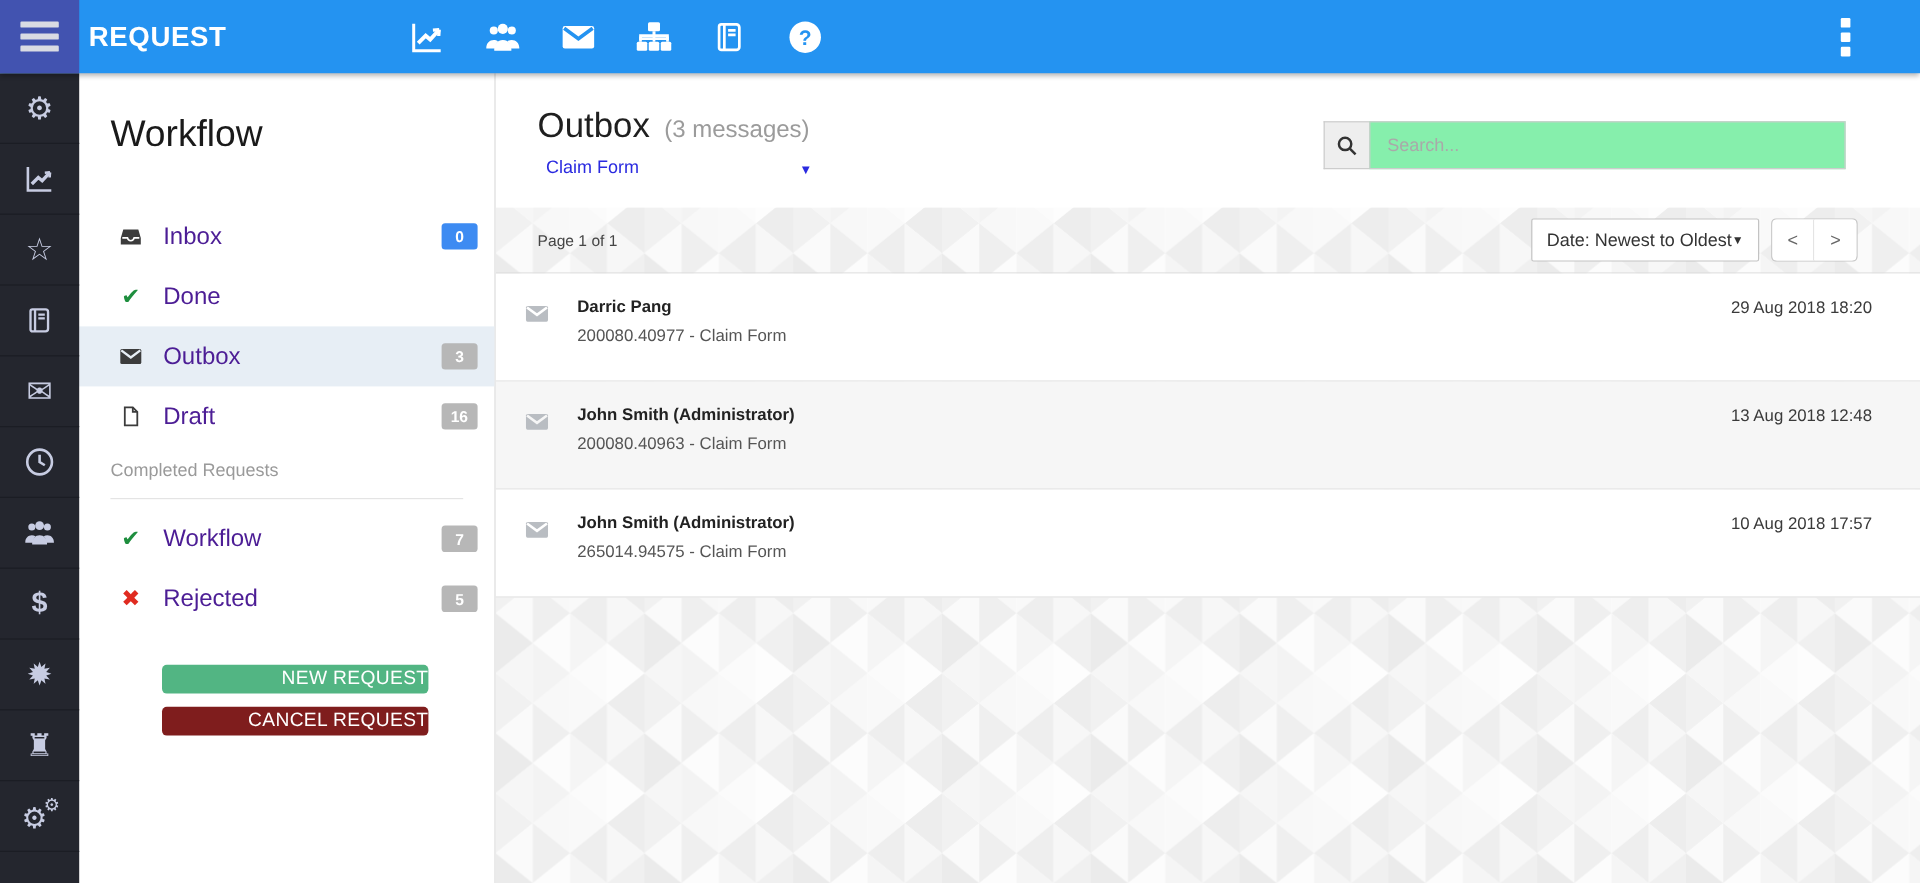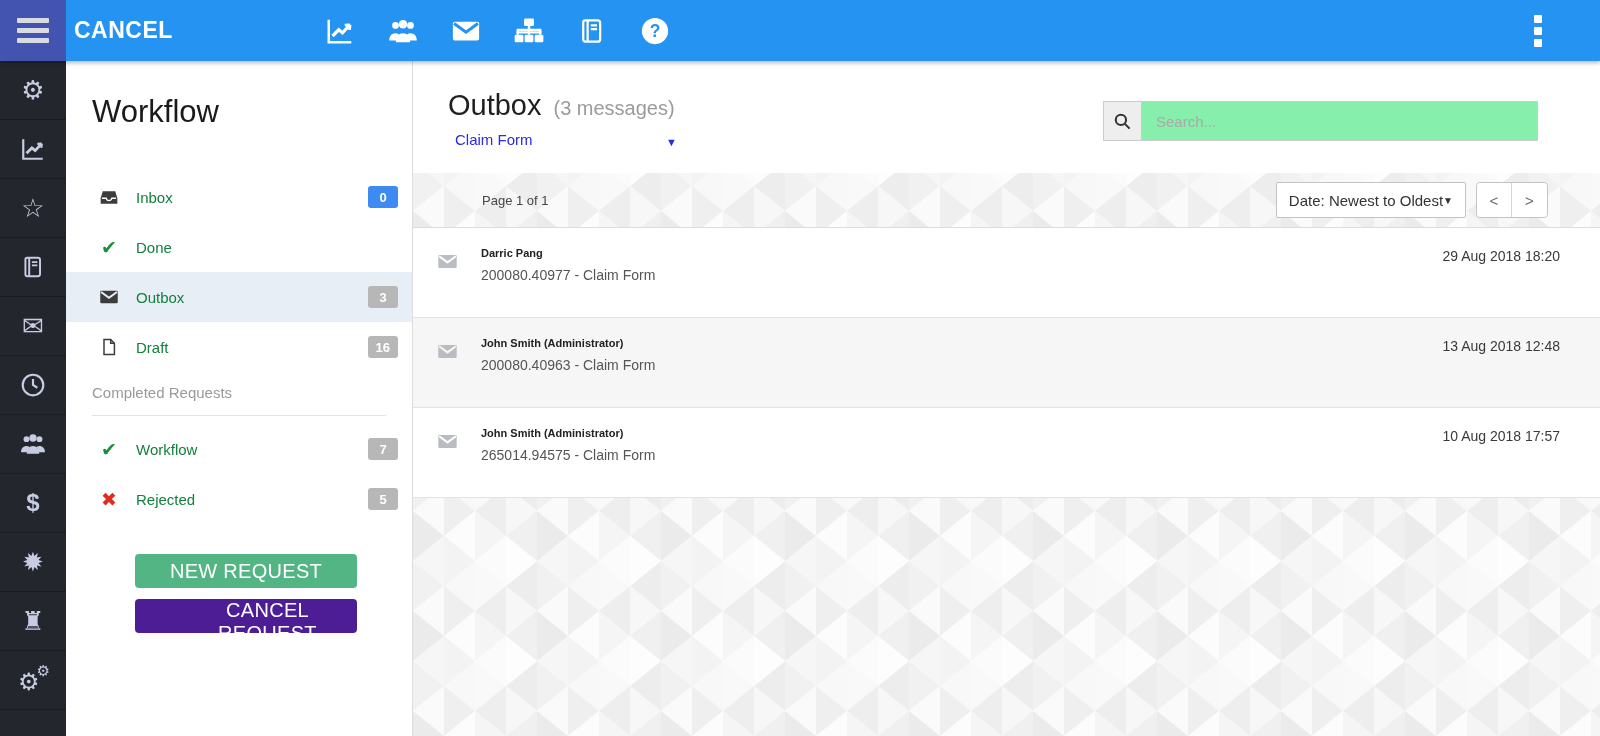--- a/index.html
+++ b/index.html
@@ -35,32 +35,32 @@
     background:#fff; border-right:1px solid #ddd; z-index:10; }
   .wf-title { font-size:31px; color:#1a1a1a; margin:33px 0 0 26px; font-weight:400; }
   .nav-list { margin-top:42px; }
   .nav-item { height:50px; display:flex; align-items:center; padding:0 14px 0 32px; cursor:pointer; }
   .nav-item.active { background:#e7eef5; }
   .nav-icon { width:22px; height:22px; color:#3c3c3c; display:flex; align-items:center; justify-content:center; margin-right:16px; }
   .nav-icon svg { width:20px; height:20px; }
   .nav-icon .glyph { font-size:19px; line-height:1; }
   .glyph-green { color:#1e8e3e; }
   .glyph-red { color:#e02b20; }
-  .nav-label { font-size:15px; color:#15803d; flex:1; }
+  .nav-label { font-size:20px; color:#4c1d95; flex:1; }
   .badge { min-width:30px; height:22px; border-radius:3px; color:#fff; font-size:13px; font-weight:bold;
     display:flex; align-items:center; justify-content:center; padding:0 8px; }
   .badge-blue { background:#3d8bf2; }
   .badge-gray { background:#b7b7b7; }
   .section-head { margin:12px 26px 0 26px; padding-bottom:14px; border-bottom:1px solid #e4e4e4;
     color:#9a9a9a; font-size:15px; }
   .btn-stack { margin:30px 0 0 69px; width:222px; display:flex; flex-direction:column; gap:11px; }
-  .btn { height:34px; border:none; border-radius:4px; color:#fff; font-size:20px; cursor:pointer;
-    font-family:"Liberation Sans", sans-serif; letter-spacing:.3px; }
+  .btn { height:24px; border:none; border-radius:4px; color:#fff; font-size:16px; cursor:pointer;
+    font-family:"Liberation Sans", sans-serif; letter-spacing:.3px;text-align:right; }
   .btn-green { background:#52b583; }
-  .btn-red { background:#4c1d95;padding-left:43px; }
+  .btn-red { background:#7f1d1d;padding-left:43px; }
 
   
   .main { position:absolute; top:61px; left:413px; width:1187px; height:675px; background:#fff; }
   .pattern-bg { position:absolute; left:0; top:0; width:100%; height:100%; z-index:0; }
   .main-inner { position:relative; z-index:1; height:100%; display:flex; flex-direction:column; }
 
   .main-header { height:112px; background:#fff; position:relative; }
   .title-line { padding:28px 0 0 35px; display:flex; align-items:baseline; gap:12px; }
   .main-title { font-size:29px; color:#1f1f1f; font-weight:400; }
   .main-subtitle { font-size:20px; color:#9b9b9b; }
@@ -71,56 +71,56 @@
   .search-group { position:absolute; top:40px; right:62px; width:435px; height:40px; display:flex; }
   .search-addon { width:38px; background:#eeeeee; border:1px solid #ccc; border-right:none;
     display:flex; align-items:center; justify-content:center; color:#333; cursor:pointer; }
   .search-addon svg { width:19px; height:19px; }
   .search-input { flex:1; border:1px solid #ccc; font-size:15px; padding:0 14px; color:#333; outline:none;
     font-family:"Liberation Sans", sans-serif; background:#86efac; }
   .search-input::placeholder { color:#a9a9a9; }
 
   .toolbar { height:55px; border-bottom:1px solid #dcdcdc; display:flex; align-items:center;
     padding:0 52px 0 35px; }
-  .page-status { font-size:13px; color:#454545;margin-left:34px; }
+  .page-status { font-size:13px; color:#454545; }
   .toolbar-right { margin-left:auto; display:flex; align-items:center; gap:10px; }
   .sort-select { height:36px; background:#fff; border:1px solid #c3c3c3; border-radius:2px;
     display:flex; align-items:center; padding:0 12px; cursor:pointer; }
   .sort-select .slabel { font-size:15px; color:#333; }
   .sort-select .caret { font-size:10px; color:#333; }
   .pager { display:flex; border:1px solid #c3c3c3; border-radius:4px; background:#fff; height:36px; }
   .pager-btn { width:35px; display:flex; align-items:center; justify-content:center;
     font-size:15px; color:#666; cursor:pointer; background:#fff; border:none;
     font-family:"Liberation Sans", sans-serif; }
   .pager-btn:first-child { border-right:1px solid #d5d5d5; border-radius:4px 0 0 4px; }
   .pager-btn:last-child { border-radius:0 4px 4px 0; }
 
   .msg-row { height:90px; background:#fff; border-bottom:1px solid #e2e2e2; display:flex;
     padding:0 40px 0 24px; cursor:pointer; --env-bg:#fff; }
   .msg-row.alt { background:#f6f6f6; --env-bg:#f6f6f6; }
   .msg-env { width:22px; height:22px; color:#b9bdc2; margin:23px 22px 0 0; }
   .msg-env svg { width:21px; height:21px; }
   .msg-text { padding-top:19px; flex:1; }
-  .msg-sender { font-size:11px; font-weight:bold; color:#222; }
+  .msg-sender { font-size:14px; font-weight:bold; color:#222; }
   .msg-subject { font-size:14px; color:#555; margin-top:8px; }
   .msg-date { padding-top:20px; font-size:14px; color:#3a3a3a; }
 
   .envelope-chevron { stroke:var(--env-bg, #fff); }
   .topbar .envelope-chevron { stroke:#2493f1; }
 </style>
 </head>
 <body>
 
 <div class="topbar">
   <div class="menu-square">
     <span class="bar"></span>
     <span class="bar"></span>
     <span class="bar"></span>
   </div>
-  <div class="brand">CANCEL</div>
+  <div class="brand">REQUEST</div>
 
   <div class="top-icons">
     <span class="top-icon">
       <svg viewBox="0 0 24 24" fill="none" stroke="currentColor" stroke-width="2">
         <path d="M3 3v18h18"></path>
           <path d="M6 16l5-5 3 2.5L20 7" stroke-width="2.6"></path>
         <path d="M20 7l-4.2.3M20 7l-.3 4.2" stroke-width="2.2"></path>
       </svg>
     </span>
     <span class="top-icon">

